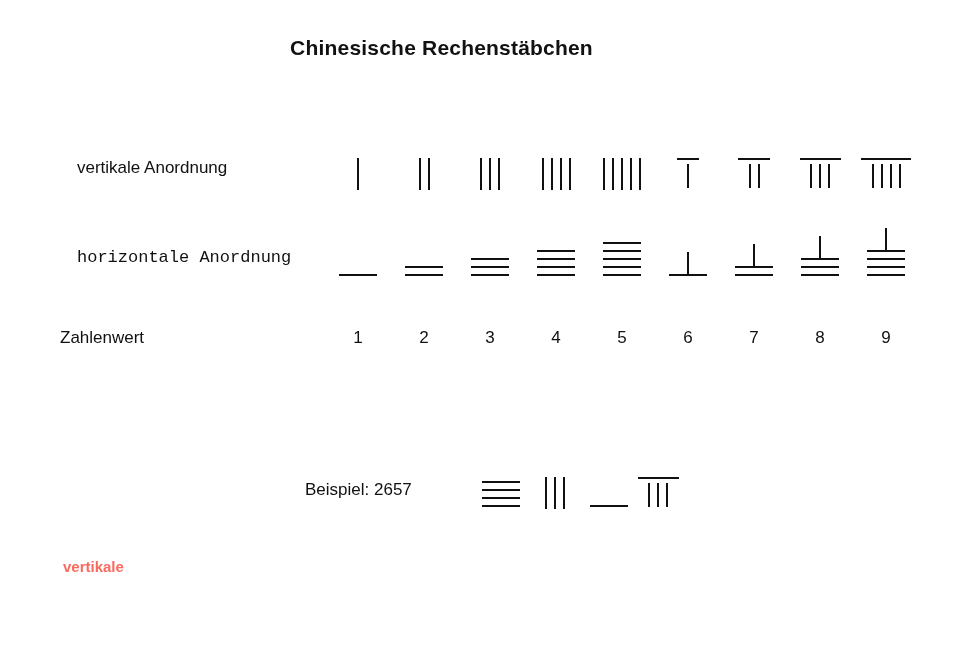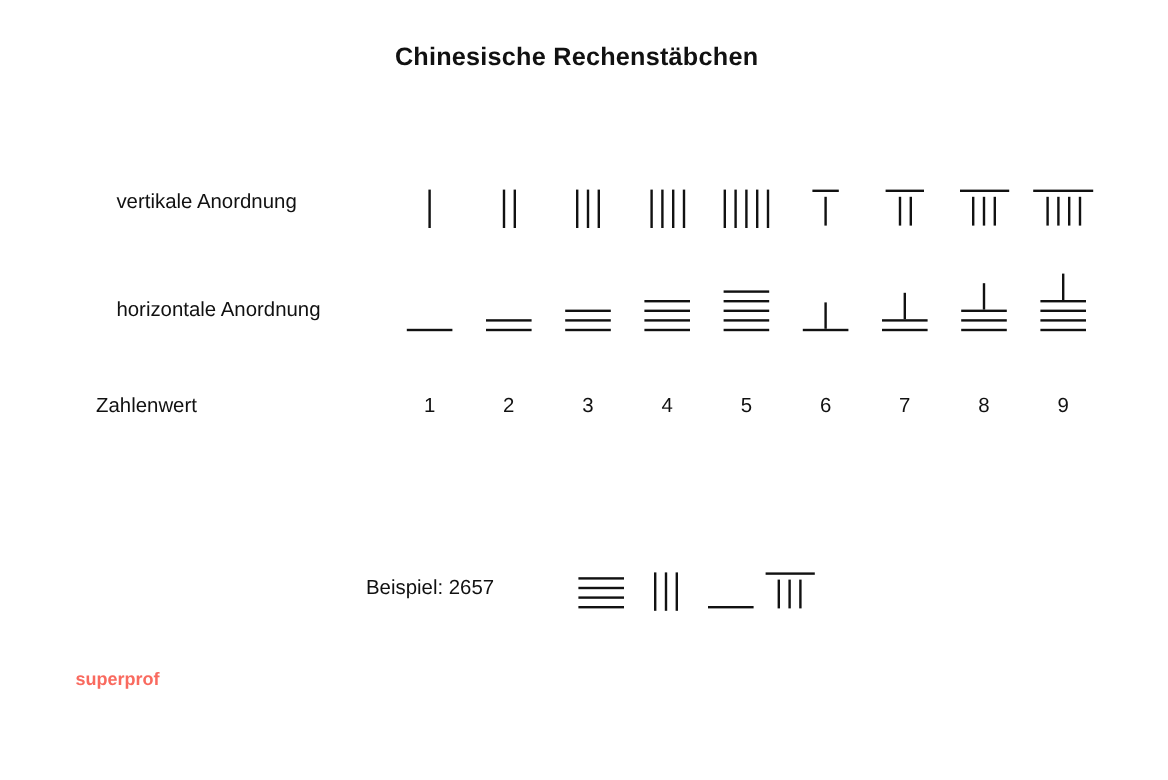--- a/index.html
+++ b/index.html
@@ -19,33 +19,31 @@
   #title {
     position: absolute;
     top: 36px;
     left: 0;
     width: 883px;
     text-align: center;
     font-size: 21px;
     font-weight: bold;
     letter-spacing: 0.2px;
     color: #111111;
-    padding-left: 39px;
   }
 
   .row-label {
     position: absolute;
     font-size: 17px;
     color: #111111;
     white-space: nowrap;
-    margin-left: 20px;
   }
 
   #label-vertical   { left: 77px;  top: 158px; }
-  #label-horizontal { left: 77px;  top: 248px; }
+  #label-horizontal { left: 77px;  top: 248px; font-family: Liberation Mono, monospace; }
   #label-value      { left: 60px;  top: 328px; }
 
   
   .glyph-cell {
     position: absolute;
     width: 66px;
     height: 64px;
     display: flex;
     align-items: center;
     justify-content: center;
@@ -367,13 +365,13 @@
         <div class="bar" style="width: 41px;"></div>
         <div class="sticks">
           <div class="stick"></div>
           <div class="stick"></div>
           <div class="stick"></div>
         </div>
       </div>
     </div>
   </div>
 
-<div id="watermark">superprof</div>
+<div id="watermark">vertikale</div>
 
 </body></html>

